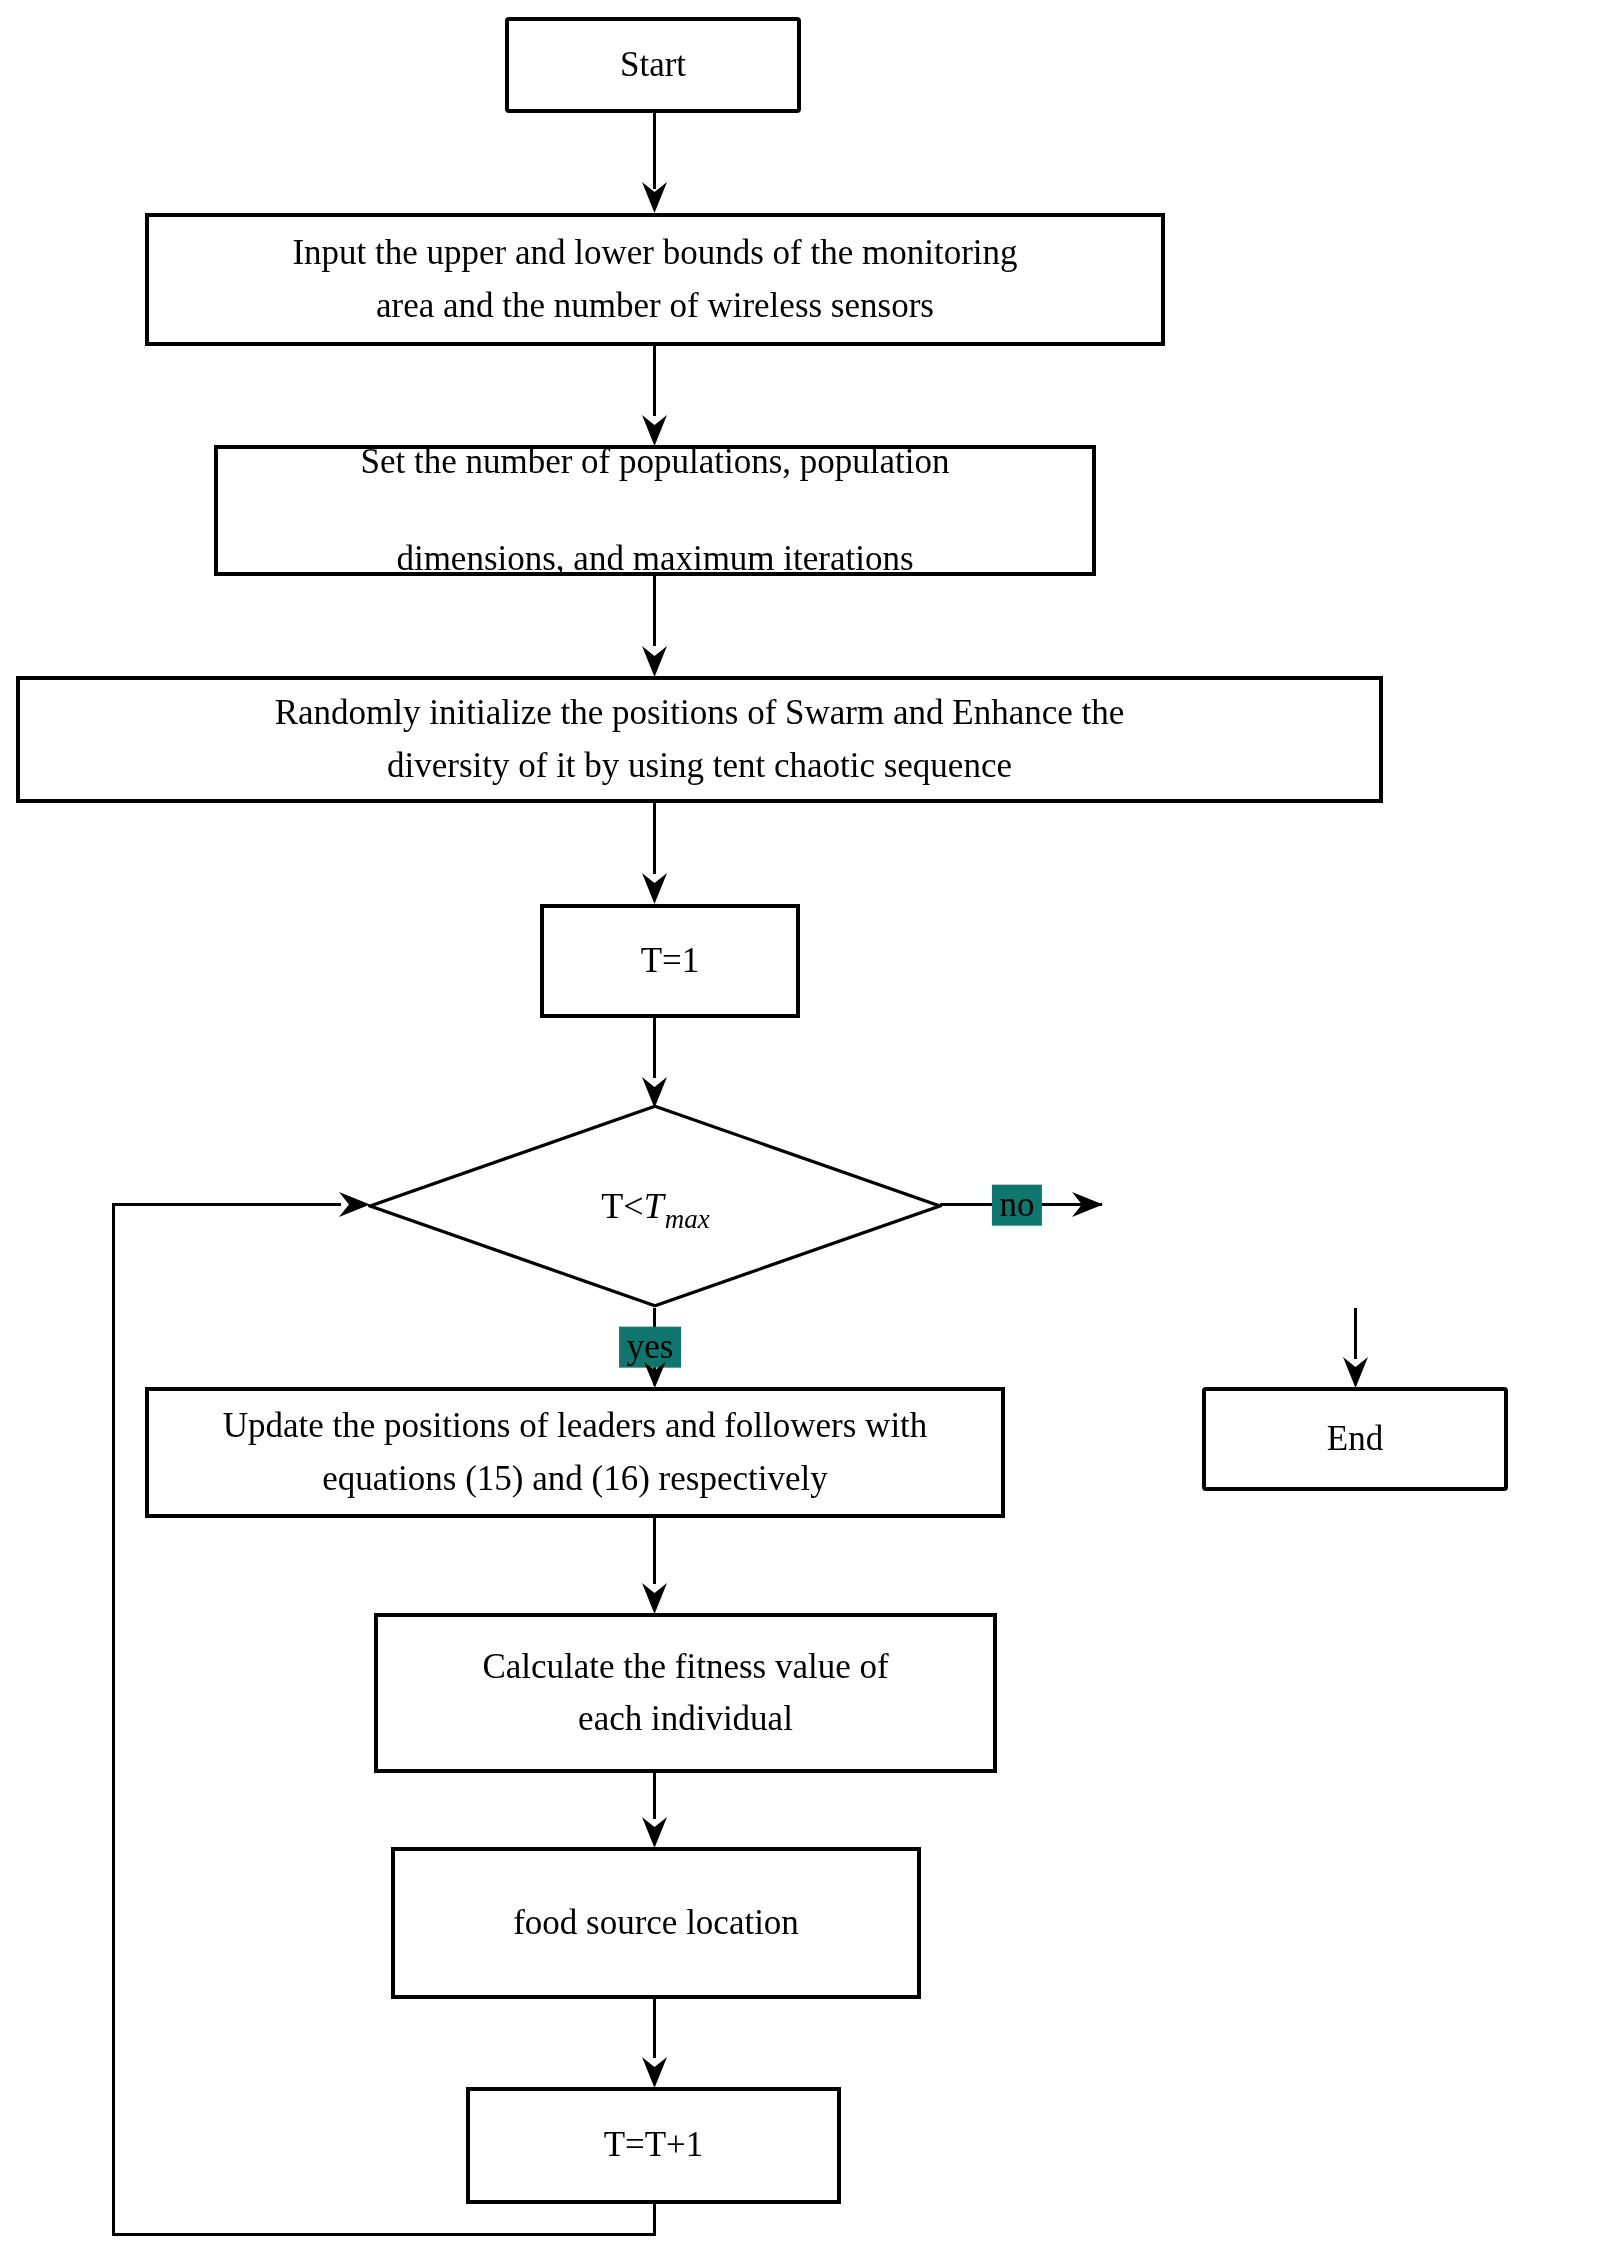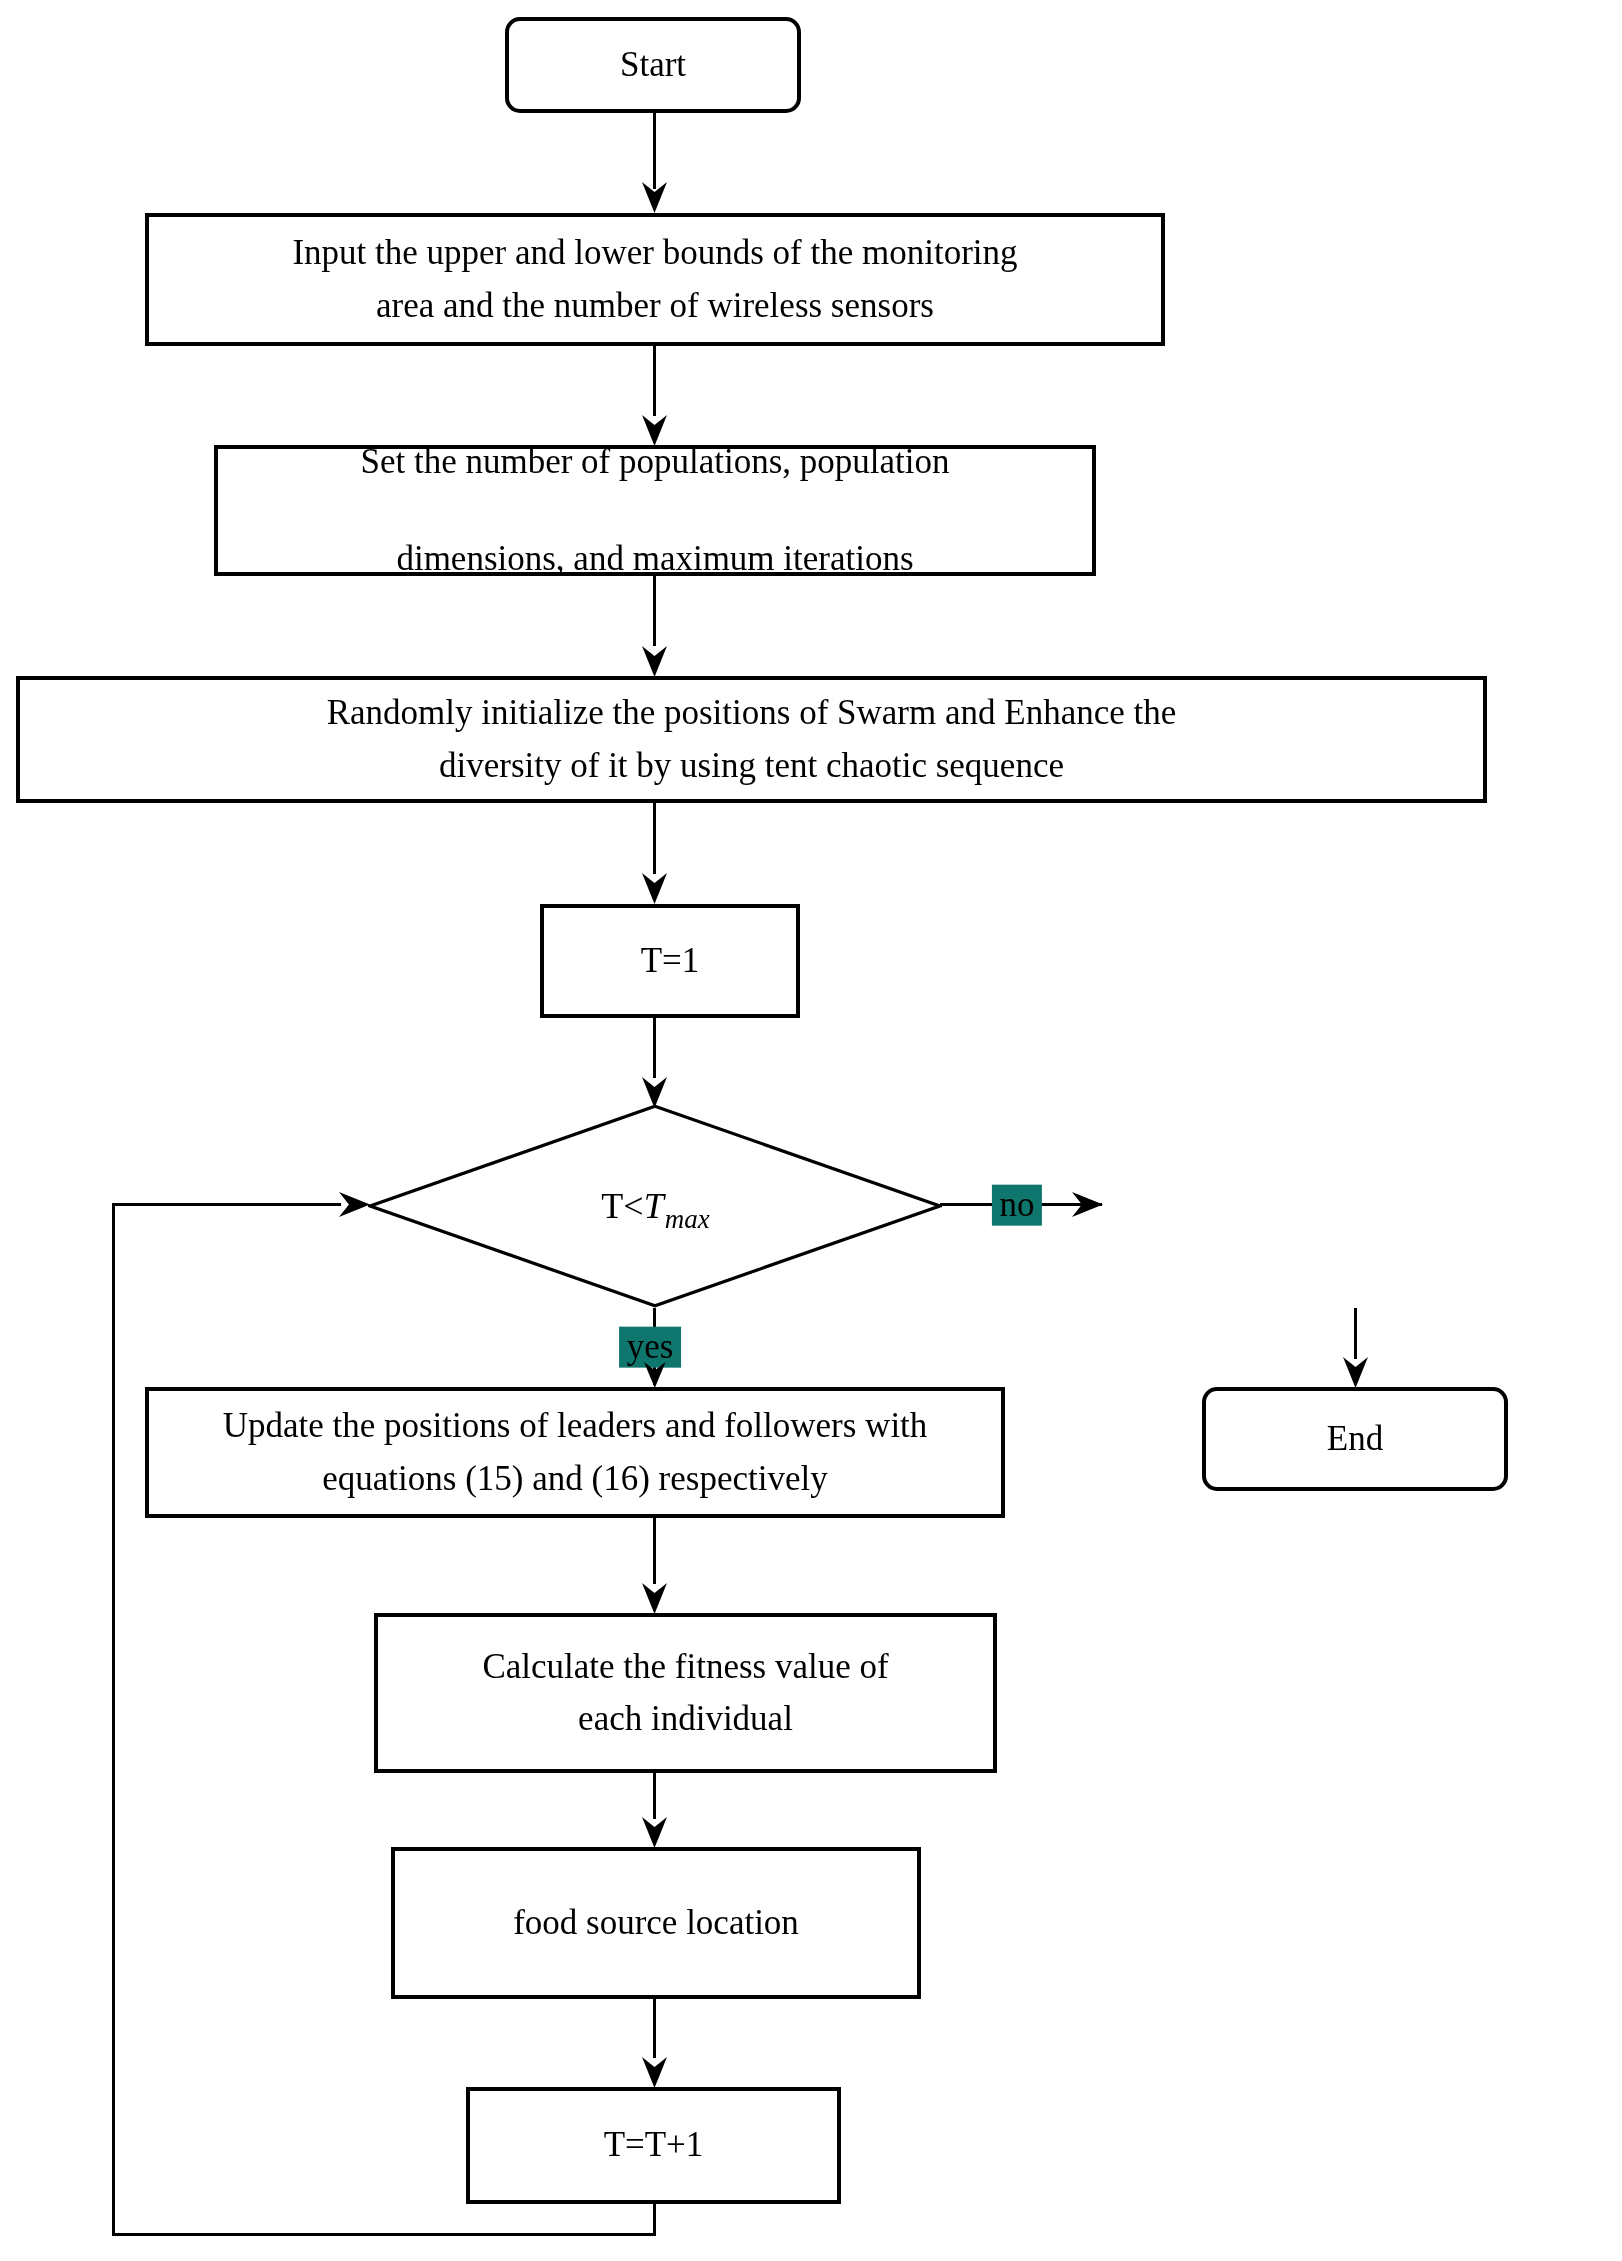--- a/index.html
+++ b/index.html
@@ -3,21 +3,21 @@
 <meta charset="utf-8">
 <style>
   html,body{margin:0;padding:0;background:#ffffff;}
   body{width:1623px;height:2261px;position:relative;overflow:hidden;
        font-family:"Liberation Serif","DejaVu Serif",serif;color:#000;}
   .stage{position:absolute;left:0;top:0;width:1623px;height:2261px;background:#fff;}
 
   .box{position:absolute;box-sizing:border-box;background:#fff;border:4.3px solid #000;
        display:flex;flex-direction:column;align-items:center;justify-content:center;
        text-align:center;font-size:35px;line-height:1.5;}
-  .round{border-radius:15px;}
+  .round{border-radius:4px;}
   .big{font-size:36px;line-height:1.6;}
 
   .vline,.hline{position:absolute;background:#000;}
   .vline{width:3.2px;}
   .hline{height:3.2px;}
 
   .arr-down{position:absolute;width:25px;height:31px;background:#000;
             clip-path:polygon(0 0,50% 32%,100% 0,50% 100%);}
   .arr-down.sm{width:21.6px;height:26px;}
   .arr-right{position:absolute;width:31px;height:25px;background:#000;
@@ -54,21 +54,21 @@
   <div class="arr-down" style="left:642px;top:415px;"></div>
 
   <div class="box" style="left:214px;top:445px;width:882px;height:131px;gap:44px;">
     <div>Set the number of populations, population</div>
     <div>dimensions, and maximum iterations</div>
   </div>
 
   <div class="vline" style="left:653px;top:575px;height:71px;"></div>
   <div class="arr-down" style="left:642px;top:646px;"></div>
 
-  <div class="box" style="left:16px;top:676px;width:1471px;height:127px;">
+  <div class="box" style="left:16px;top:676px;width:1367px;height:127px;">
     <div>Randomly initialize the positions of Swarm and Enhance the</div>
     <div>diversity of it by using tent chaotic sequence</div>
   </div>
 
   <div class="vline" style="left:653px;top:803px;height:71px;"></div>
   <div class="arr-down" style="left:642px;top:873px;"></div>
 
   <div class="box" style="left:540px;top:904px;width:260px;height:114px;">
     <div>T=1</div>
   </div>

